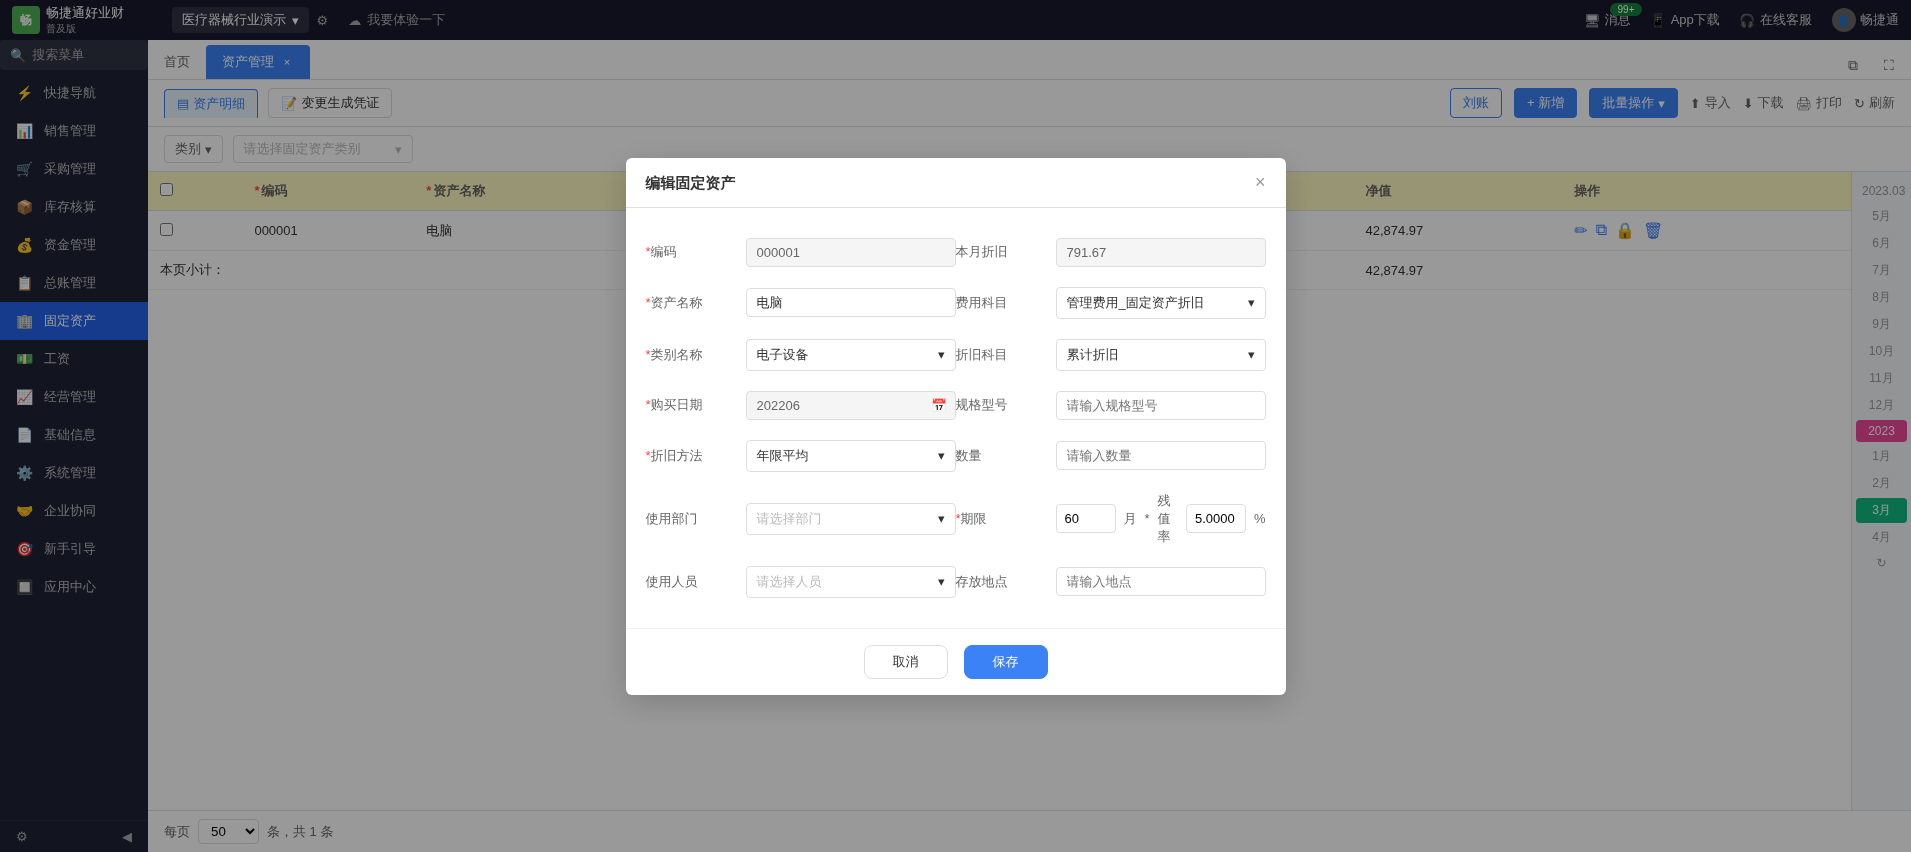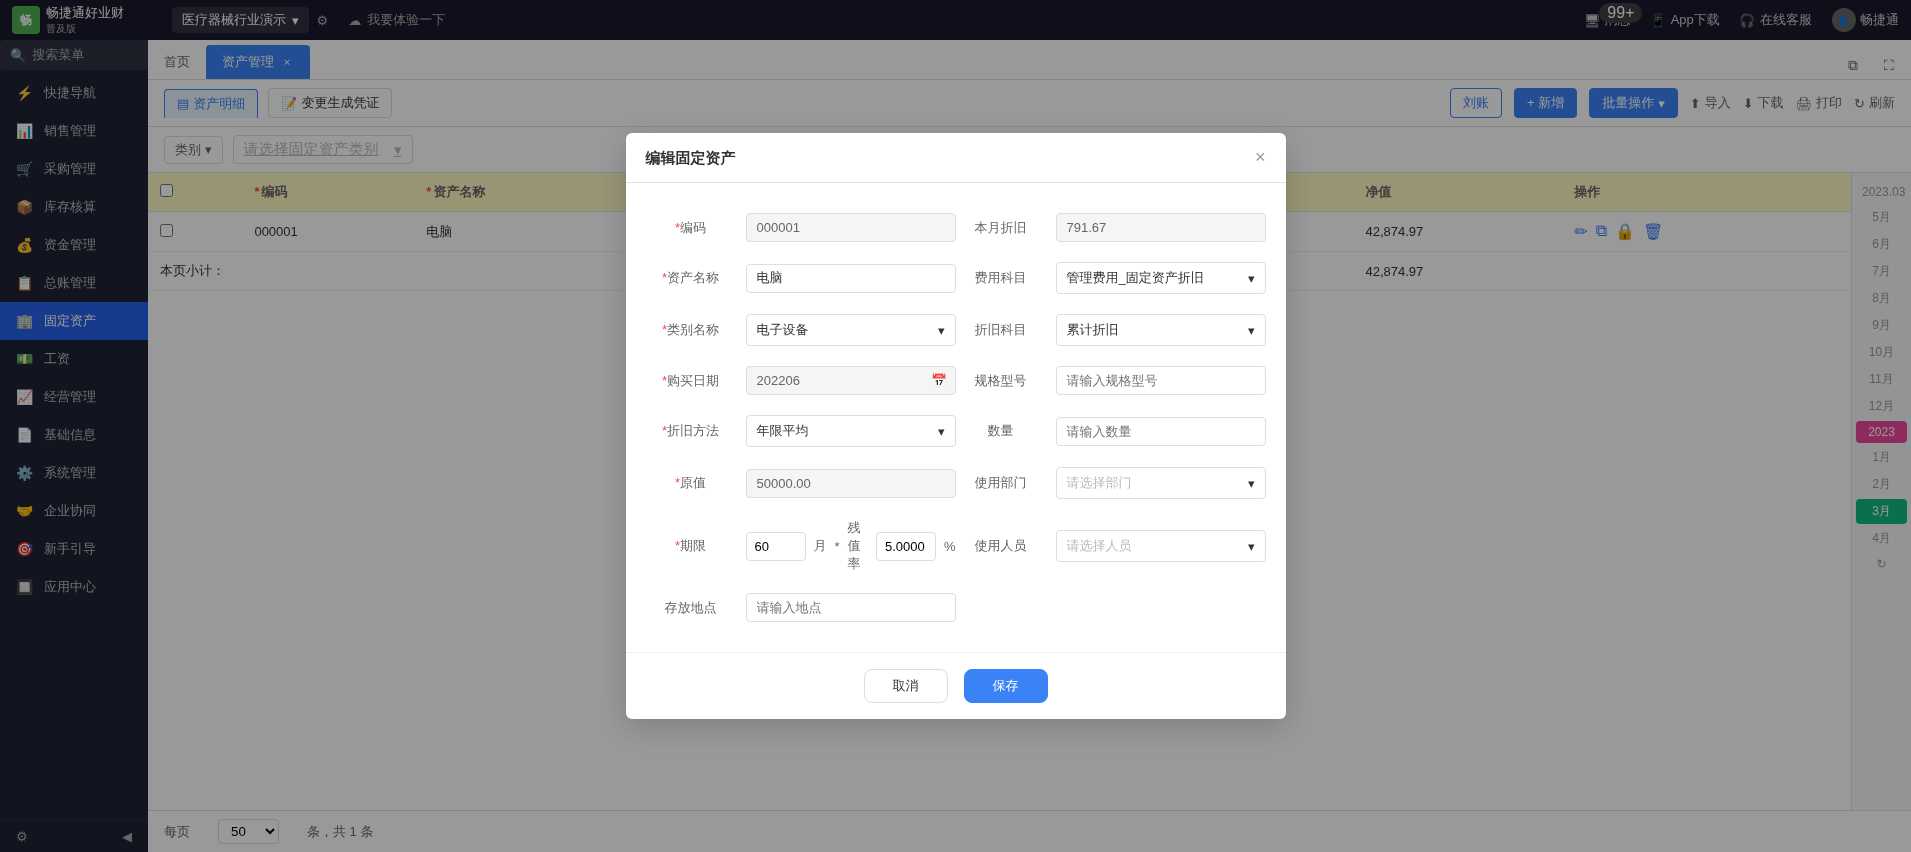--- a/index.html
+++ b/index.html
@@ -15,21 +15,21 @@
     
     .top-bar-logo { display: flex; align-items: center; gap: 6px; min-width: 140px; }
     .logo-icon { width: 28px; height: 28px; background: #4CAF50; border-radius: 4px; display: flex; align-items: center; justify-content: center; font-size: 12px; font-weight: bold; color: white; }
     .logo-text { font-size: 13px; color: #fff; }
     .logo-sub { font-size: 10px; color: #aaa; }
     .company-select { display: flex; align-items: center; gap: 6px; padding: 4px 10px; background: rgba(255,255,255,0.1); border-radius: 4px; cursor: pointer; margin-left: 20px; color: #fff; font-size: 13px; }
     .settings-icon { margin-left: 8px; cursor: pointer; color: #aaa; }
     .experience-btn { display: flex; align-items: center; gap: 6px; margin-left: 20px; color: #aaa; font-size: 13px; cursor: pointer; }
     .top-right { margin-left: auto; display: flex; align-items: center; gap: 20px; color: #ccc; font-size: 13px; }
     .notification-btn { position: relative; cursor: pointer; display: flex; align-items: center; gap: 4px; }
-    .badge { position: absolute; top: -8px; right: -12px; background: #404040; color: white; border-radius: 10px; font-size: 16px; padding: 1px 8px; }
+    .badge { position: absolute; top: -8px; right: -12px; background: #15803d; color: white; border-radius: 10px; font-size: 10px; padding: 1px 8px; }
     .top-right-item { display: flex; align-items: center; gap: 4px; cursor: pointer; color: #ccc; }
     .user-avatar { width: 24px; height: 24px; background: #666; border-radius: 50%; display: flex; align-items: center; justify-content: center; font-size: 10px; }
     .sidebar-search { display: flex; align-items: center; gap: 6px; background: rgba(255,255,255,0.08); border-radius: 4px; padding: 6px 10px; cursor: pointer; color: #aaa; font-size: 13px; }
     .sidebar-nav { flex: 1; overflow-y: auto; padding: 4px 0; }
     .nav-item { display: flex; align-items: center; gap: 10px; padding: 10px 16px; cursor: pointer; color: #bbb; font-size: 13px; transition: background 0.2s; }
     .nav-item.active { background: #2563eb; color: #fff; }
     .nav-item .nav-icon { width: 18px; height: 18px; display: flex; align-items: center; justify-content: center; font-size: 14px; }
     .sidebar-footer { padding: 8px 16px; border-top: 1px solid #2a2d3e; display: flex; align-items: center; gap: 10px; }
     .sidebar-collapse { margin-left: auto; cursor: pointer; color: #aaa; }
     .settings-gear { cursor: pointer; color: #aaa; }
@@ -49,52 +49,52 @@
     .toolbar-btn.active-tab { background: #e8f4fd; border-color: #3b82f6; color: #3b82f6; border-radius: 4px 4px 0 0; border-bottom: none; }
     .toolbar-btn.primary { background: #3b82f6; color: #fff; border-color: #3b82f6; }
     .toolbar-btn.primary-outline { background: #fff; color: #3b82f6; border-color: #3b82f6; }
     .toolbar-btn.batch { background: #3b82f6; color: #fff; border-color: #3b82f6; }
     .toolbar-right { margin-left: auto; display: flex; align-items: center; gap: 12px; color: #666; font-size: 13px; }
     .toolbar-right-item { display: flex; align-items: center; gap: 4px; cursor: pointer; }
     
     
     .table-filter { padding: 8px 16px; background: #fff; display: flex; align-items: center; gap: 10px; border-bottom: 1px solid #e0e0e0; }
     .filter-select { display: flex; align-items: center; gap: 4px; padding: 4px 10px; border: 1px solid #ddd; border-radius: 4px; background: #fff; cursor: pointer; font-size: 13px; color: #666; }
-    .filter-select-wide { min-width: 180px; display: flex; align-items: center; justify-content: space-between; padding: 4px 10px; border: 1px solid #ddd; border-radius: 4px; background: #fff; cursor: pointer; font-size: 15px; color: #bbb; text-decoration: underline; }
+    .filter-select-wide { min-width: 180px; display: flex; align-items: center; justify-content: space-between; padding: 4px 10px; border: 1px solid #ddd; border-radius: 4px; background: #fff; cursor: pointer; font-size: 13px; color: #bbb; }
     
     .table-container { flex: 1; background: #fff; overflow: auto; }
     table { width: 100%; border-collapse: collapse; }
     thead th { background: #fef9c3; padding: 10px 12px; text-align: left; font-size: 13px; color: #666; border-bottom: 1px solid #e0e0e0; white-space: nowrap; }
     tbody td { padding: 10px 12px; font-size: 13px; border-bottom: 1px solid #f0f0f0; }
     .required-star { color: #ff4444; margin-right: 2px; }
     .table-actions { display: flex; gap: 8px; }
     .action-btn { color: #3b82f6; cursor: pointer; font-size: 16px; }
     
-    .table-footer { padding: 8px 16px; background: #fff; display: flex; align-items: center; gap: 28px; border-top: 1px solid #e0e0e0; font-size: 13px; color: #666; }
+    .table-footer { padding: 8px 16px; background: #fff; display: flex; align-items: center; gap: 8px; border-top: 1px solid #e0e0e0; font-size: 13px; color: #666; }
     .page-select { padding: 3px 8px; border: 1px solid #ddd; border-radius: 4px; background: #fff; }
     
     
     .date-panel { width: 60px; background: #f5f7fa; border-left: 1px solid #e0e0e0; display: flex; flex-direction: column; align-items: center; padding: 8px 4px; gap: 2px; flex-shrink: 0; }
     .date-item { font-size: 12px; color: #999; padding: 4px 6px; cursor: pointer; width: 100%; text-align: center; }
     .date-item.highlight { background: #ec4899; color: #fff; border-radius: 4px; }
     .date-item.current { background: #10b981; color: #fff; border-radius: 4px; }
     
     
     .modal-overlay { position: fixed; top: 0; left: 0; right: 0; bottom: 0; background: rgba(0,0,0,0.4); z-index: 100; display: flex; align-items: center; justify-content: center; }
     .modal { background: #fff; border-radius: 6px; width: 660px; box-shadow: 0 8px 32px rgba(0,0,0,0.18); }
     .modal-header { display: flex; align-items: flex-end; justify-content: space-between; padding: 14px 20px; border-bottom: 1px solid #e0e0e0; }
     .modal-title { font-size: 15px; font-weight: 600; color: #333; }
     .modal-close { cursor: pointer; color: #999; font-size: 18px; }
     .modal-body { padding: 20px; }
     .modal-footer { display: flex; justify-content: center; gap: 16px; padding: 16px 20px; border-top: 1px solid #f0f0f0; }
     
     
     .form-grid { display: grid; grid-template-columns: 1fr 1fr; gap: 0; }
     .form-row { display: flex; align-items: center; padding: 10px 0; }
-    .form-label { width: 100px; font-size: 13px; color: #666; text-align: center; padding-right: 10px; flex-shrink: 0; }
+    .form-label { width: 100px; font-size: 13px; color: #666; text-align: left; padding-right: 10px; flex-shrink: 0; }
     .form-label .req { color: #ff4444; }
     .form-input { flex: 1; padding: 6px 10px; border: 1px solid #ddd; border-radius: 4px; font-size: 13px; color: #333; background: #fff; }
     .form-input.readonly { background: #f5f5f5; color: #666; }
     .form-input-wrapper { flex: 1; position: relative; display: flex; align-items: center; }
     .form-input-wrapper .form-input { width: 100%; }
     .calendar-icon { position: absolute; right: 8px; cursor: pointer; color: #999; }
     .form-select { flex: 1; padding: 6px 10px; border: 1px solid #ddd; border-radius: 4px; font-size: 13px; color: #333; background: #fff; display: flex; align-items: center; justify-content: space-between; cursor: pointer; }
     .form-select-placeholder { color: #bbb; }
     .inline-fields { display: flex; align-items: center; gap: 8px; flex: 1; }
     .inline-unit { font-size: 13px; color: #666; }
@@ -458,26 +458,20 @@
             <span>年限平均</span>
             <span>▾</span>
           </div>
         </div>
 
         <div class="form-row">
           <span class="form-label">数量</span>
           <input class="form-input" type="text" placeholder="请输入数量" style="">
         </div>
 
-        <div class="form-row">
-          <span class="form-label">
-            <span class="req">*</span><span>原值</span>
-          </span>
-          <input class="form-input readonly" type="text" readonly="" value="50000.00" style="">
-        </div>
 
         <div class="form-row">
           <span class="form-label">使用部门</span>
           <div class="form-select">
             <span class="form-select-placeholder">请选择部门</span>
             <span>▾</span>
           </div>
         </div>
 
         <div class="form-row">

